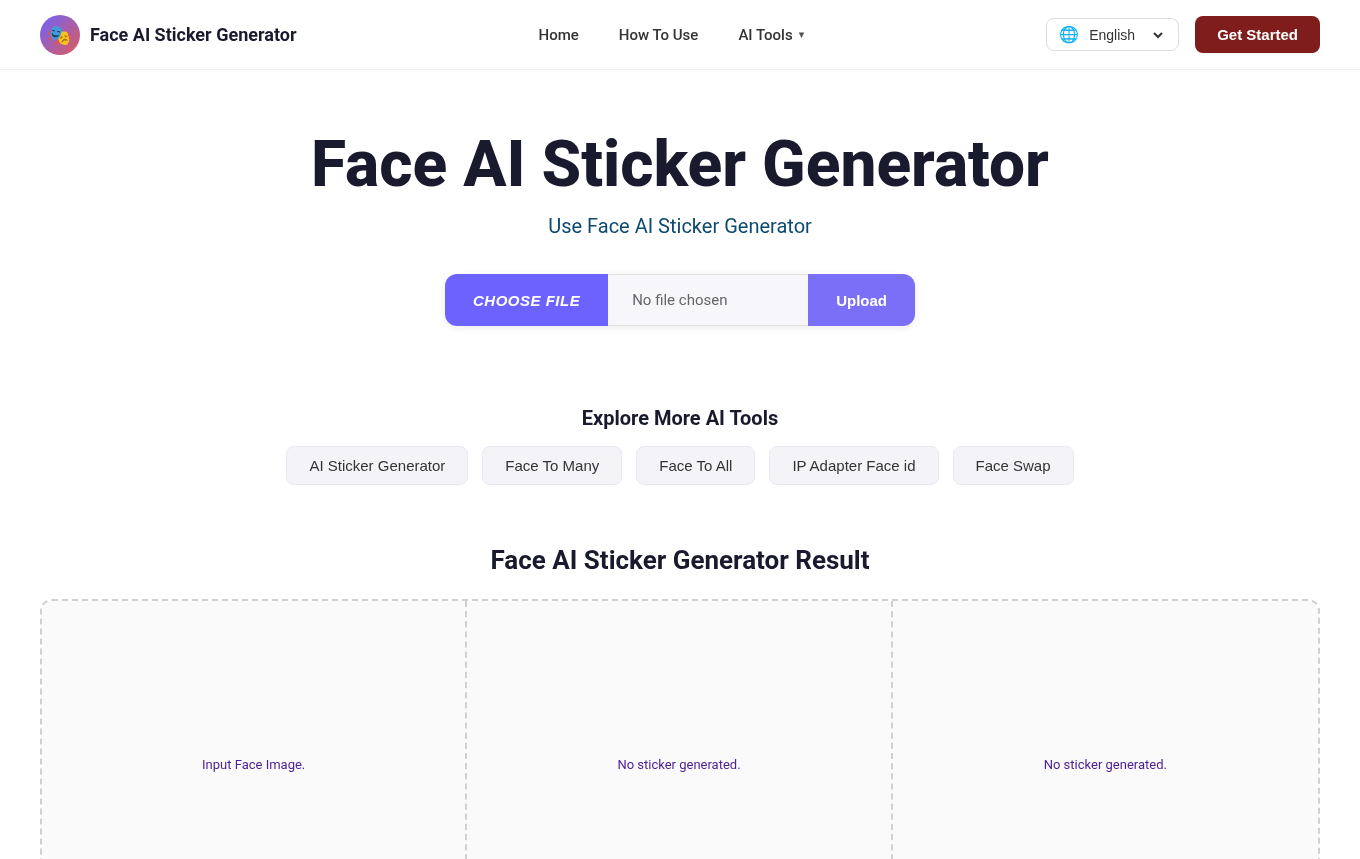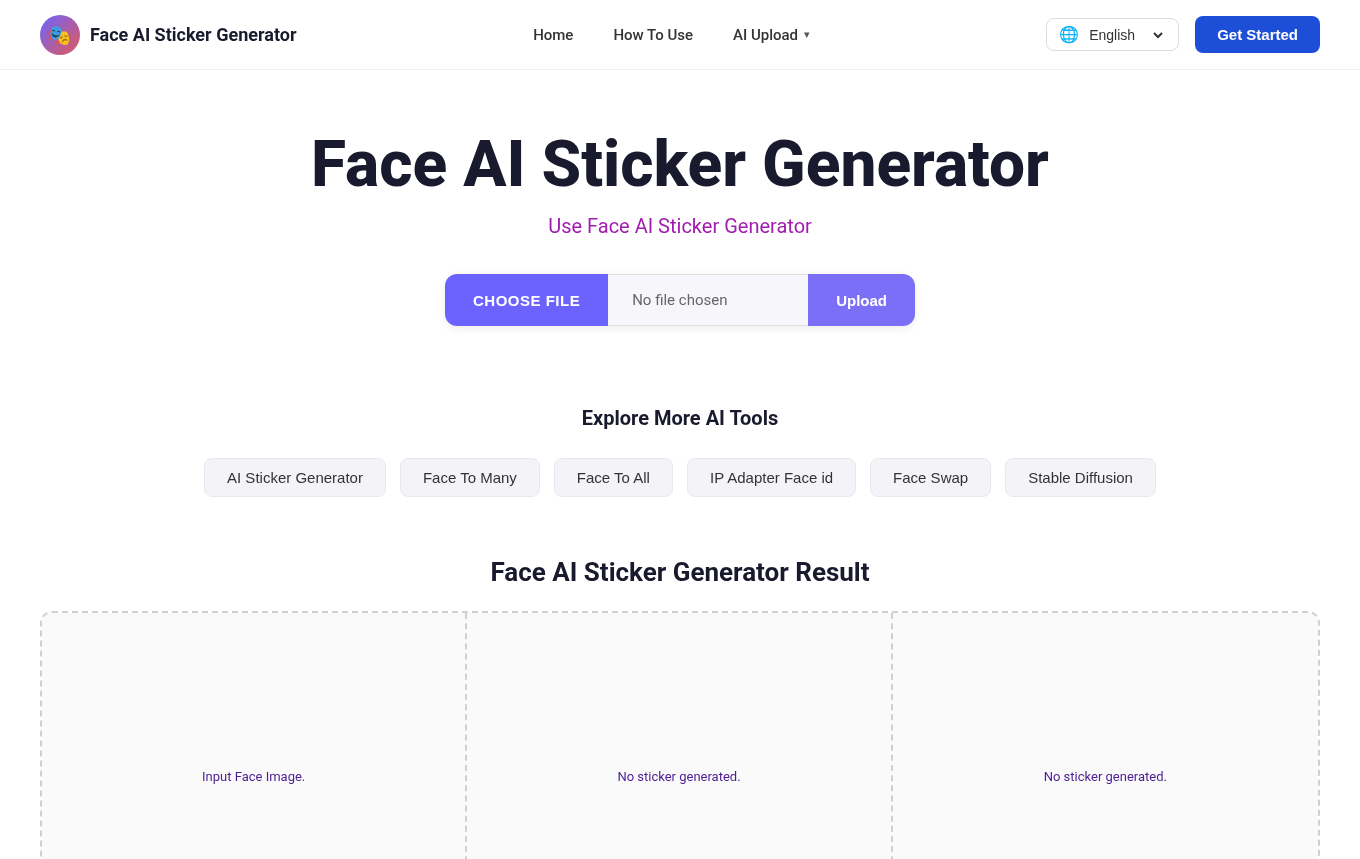--- a/index.html
+++ b/index.html
@@ -105,21 +105,21 @@
       border: none;
       outline: none;
       font-size: 14px;
       color: #333;
       background: transparent;
       cursor: pointer;
       font-weight: 500;
     }
 
     .get-started-btn {
-      background: #1d4ed8;
+      background: #7f1d1d;
       color: #fff;
       border: none;
       border-radius: 8px;
       padding: 10px 22px;
       font-size: 15px;
       font-weight: 600;
       cursor: pointer;
     }
 
     
@@ -131,21 +131,21 @@
     .hero-title {
       font-size: 64px;
       font-weight: 800;
       color: #1a1a2e;
       line-height: 1.1;
       margin-bottom: 14px;
     }
 
     .hero-subtitle {
       font-size: 20px;
-      color: #a21caf;
+      color: #0c4a6e;
       margin-bottom: 36px;
       font-weight: 400;
     }
 
     
     .upload-section {
       display: flex;
       justify-content: center;
       margin-bottom: 40px;
     }
@@ -161,20 +161,21 @@
     .choose-file-btn {
       background: #6c63ff;
       color: #fff;
       border: none;
       padding: 0 28px;
       font-size: 15px;
       font-weight: 700;
       cursor: pointer;
       letter-spacing: 0.5px;
       min-height: 52px;
+      font-style: italic;
     }
 
     .file-name-display {
       background: #f7f7fb;
       border: 1px solid #e0e0e0;
       border-left: none;
       border-right: none;
       padding: 12px 24px;
       min-width: 200px;
       display: flex;
@@ -197,21 +198,21 @@
     
     .explore-section {
       text-align: center;
       padding: 0 20px 40px;
     }
 
     .explore-title {
       font-size: 20px;
       font-weight: 700;
       color: #1a1a2e;
-      margin-bottom: 28px;
+      margin-bottom: 16px;
     }
 
     .tools-list {
       display: flex;
       justify-content: center;
       gap: 14px;
       flex-wrap: wrap;
     }
 
     .tool-tag {
@@ -276,21 +277,21 @@
 <nav class="navbar">
   <div class="navbar-left">
     <div class="logo-icon">🎭</div>
     <span class="brand-name">Face AI Sticker Generator</span>
   </div>
 
   <div class="navbar-center">
     <a class="nav-link">Home</a>
     <a class="nav-link">How To Use</a>
     <div class="ai-tools-dropdown">
-      <span>AI Upload</span>
+      <span>AI Tools</span>
       <span class="chevron-icon">▾</span>
     </div>
   </div>
 
   <div class="navbar-right">
     <div class="language-select-wrapper">
       <span class="globe-icon">🌐</span>
       <select class="language-select">
         <option>English</option>
         <option>Spanish</option>
@@ -318,21 +319,20 @@
 </section>
 
 <section class="explore-section">
   <h2 class="explore-title">Explore More AI Tools</h2>
   <div class="tools-list">
     <button class="tool-tag">AI Sticker Generator</button>
     <button class="tool-tag">Face To Many</button>
     <button class="tool-tag">Face To All</button>
     <button class="tool-tag">IP Adapter Face id</button>
     <button class="tool-tag">Face Swap</button>
-    <button class="tool-tag">Stable Diffusion</button>
   </div>
 </section>
 
 <section class="result-section">
   <h2 class="result-title">Face AI Sticker Generator Result</h2>
   <div class="result-grid">
     <div class="result-cell">
       <span class="result-cell-label">Input Face Image.</span>
     </div>
     <div class="result-cell">

